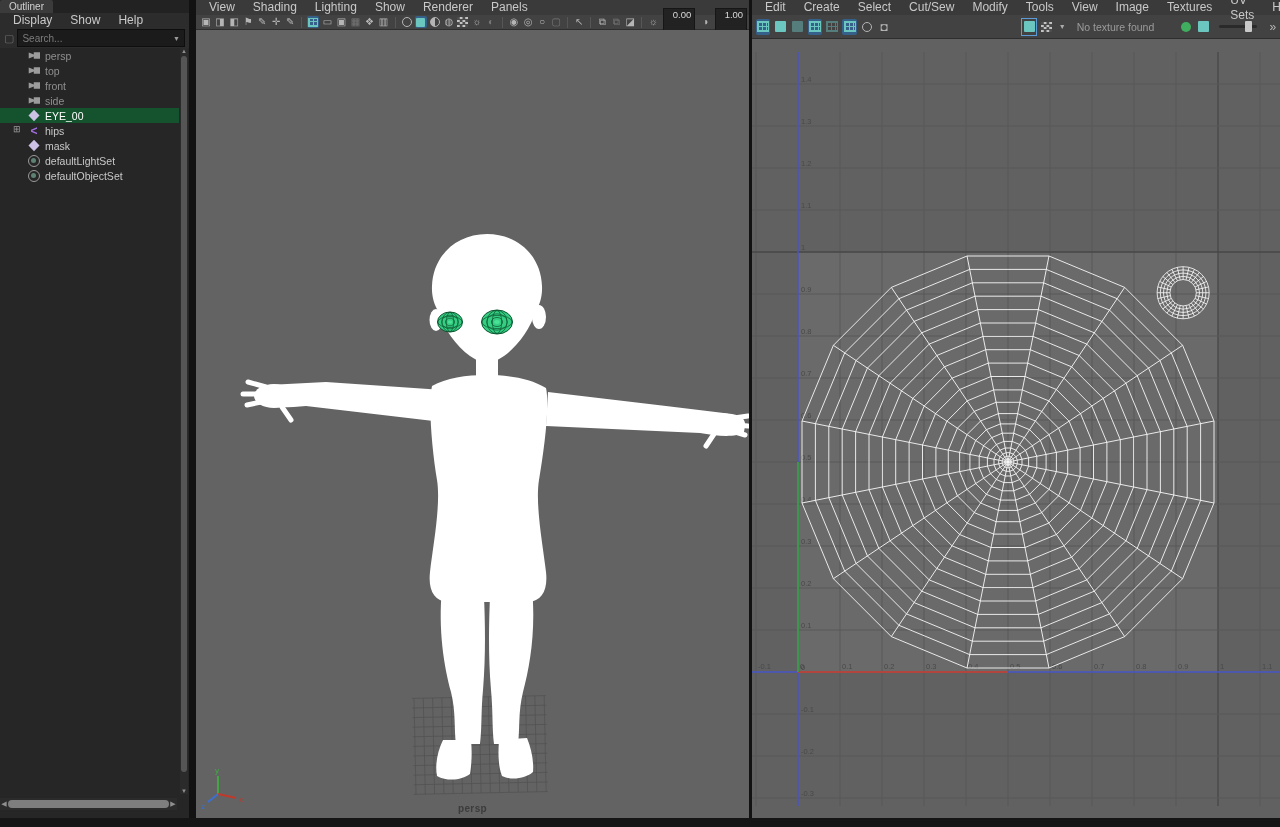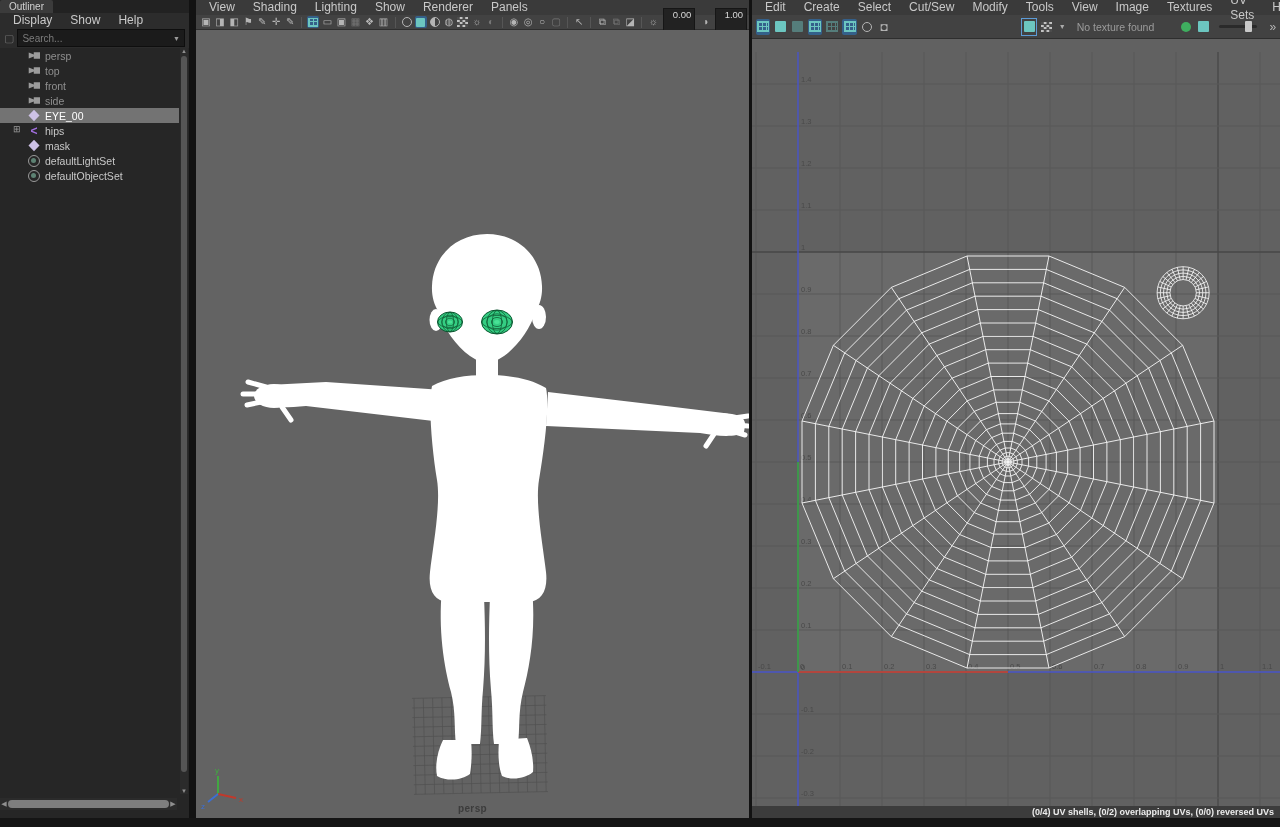--- a/index.html
+++ b/index.html
@@ -62,21 +62,21 @@
   .filter-ic { color:#6e6e6e; font-size:11px; }
   .searchfield { flex:1; height:14px; background:#1b1b1b; border:1px solid #0e0e0e;
     display:flex; align-items:center; padding:8px 4px; }
   .searchfield .ph { color:#7c7c7c; font-size:10px; flex:1; }
   .searchfield .caret { color:#9a9a9a; font-size:7px; }
   .tree { position:absolute; top:48px; left:0; right:10px; bottom:26px; }
   .trow { height:15px; display:flex; align-items:center; position:relative;
     padding-left:28px; gap:5px; cursor:default; }
   .trow .lbl { font-size:10.5px; color:#c8c8c8; }
   .trow.muted .lbl { color:#8f8f8f; }
-  .trow.selected { background:#737373; }
+  .trow.selected { background:#14532d; }
   .trow.selected .lbl { color:#ffffff; }
   .trow .expander { position:absolute; left:13px; top:1px; color:#9a9a9a; font-size:9px; }
   .oic { width:12px; height:12px; position:relative; flex:0 0 12px; }
   .oic.camera { background:#9b9b9b;
     clip-path:polygon(100% 22%, 48% 22%, 48% 42%, 6% 24%, 6% 76%, 48% 58%, 48% 78%, 100% 78%); }
   .oic.mesh { background:#cdc1e6; clip-path:polygon(50% 2%, 96% 50%, 50% 98%, 4% 50%); }
   .oic.joint { color:#a26fe0; font-weight:bold; font-size:12px; line-height:12px; text-align:center; }
   .oic.set { border:1.5px solid #9a9a9a; border-radius:50%; }
   .oic.set .dot { position:absolute; left:2px; top:2px; width:5px; height:5px;
     border-radius:50%; background:#5d8273; }
@@ -534,19 +534,16 @@
             <line x1="431.14000000000004" y1="227.51000000000002" x2="431.14000000000004" y2="214.70000000000002"></line>
             <line x1="434.08395195624206" y1="227.84170372183448" x2="436.93444512022245" y2="215.3528771667853"></line>
             <line x1="436.88028186852534" y1="228.820181877651" x2="442.4383325666212" y2="217.278770679821"></line>
             <line x1="439.3887700785911" y1="230.39636948694798" x2="447.37567444040144" y2="220.38110819653252"></line>
             <line x1="441.48363051305205" y1="232.49122992140897" x2="451.49889180346753" y2="224.50432555959858"></line>
             <line x1="443.05981812234904" y1="234.99971813147474" x2="454.6012293201791" y2="229.44166743337883"></line>
             <line x1="444.03829627816555" y1="237.79604804375796" x2="456.5271228332147" y2="234.94555487977757"></line>
           </g>
         </svg>
     </div>
-    <div class="statusbar">
-      <span>(0/4) UV shells, (0/2) overlapping UVs, (0/0) reversed UVs</span>
-    </div>
   </div>
 
   <div id="bottomstrip"></div>
 </div>
 
 </body></html>

